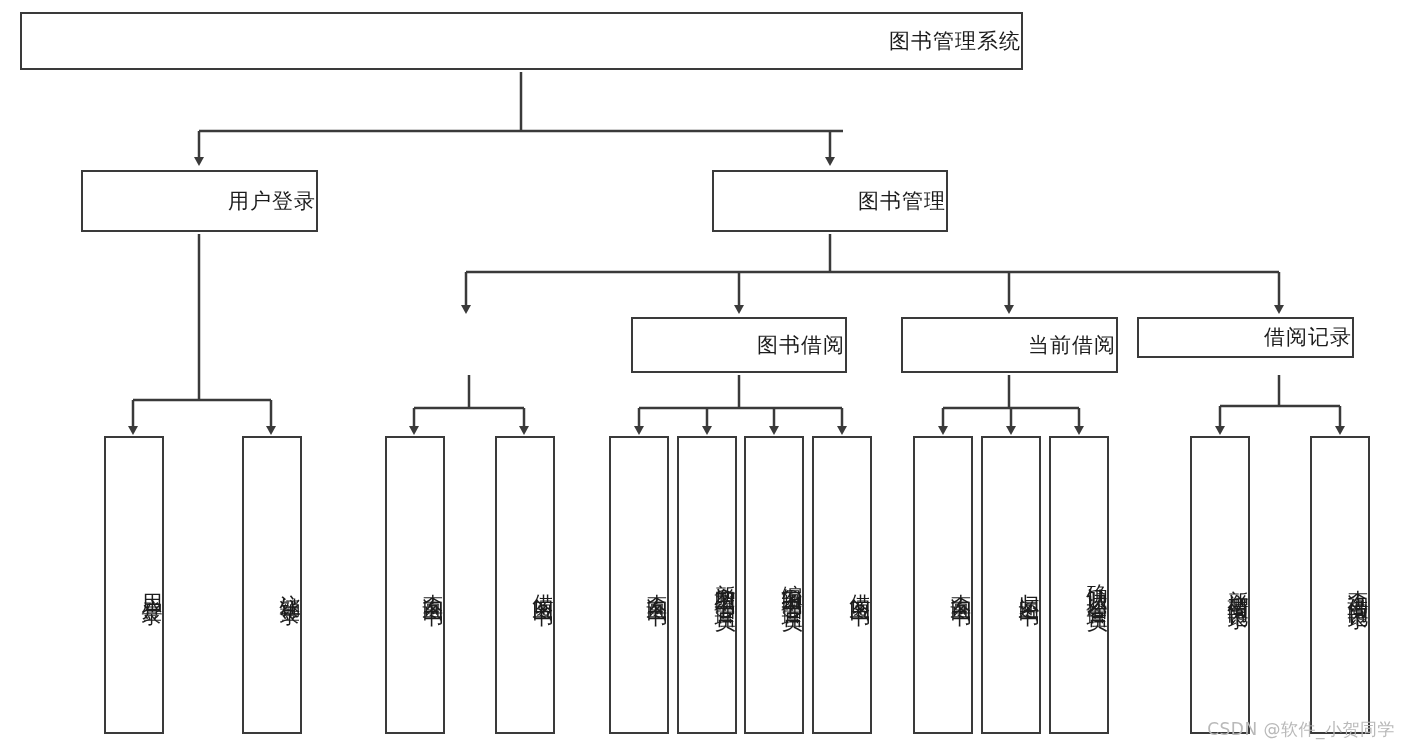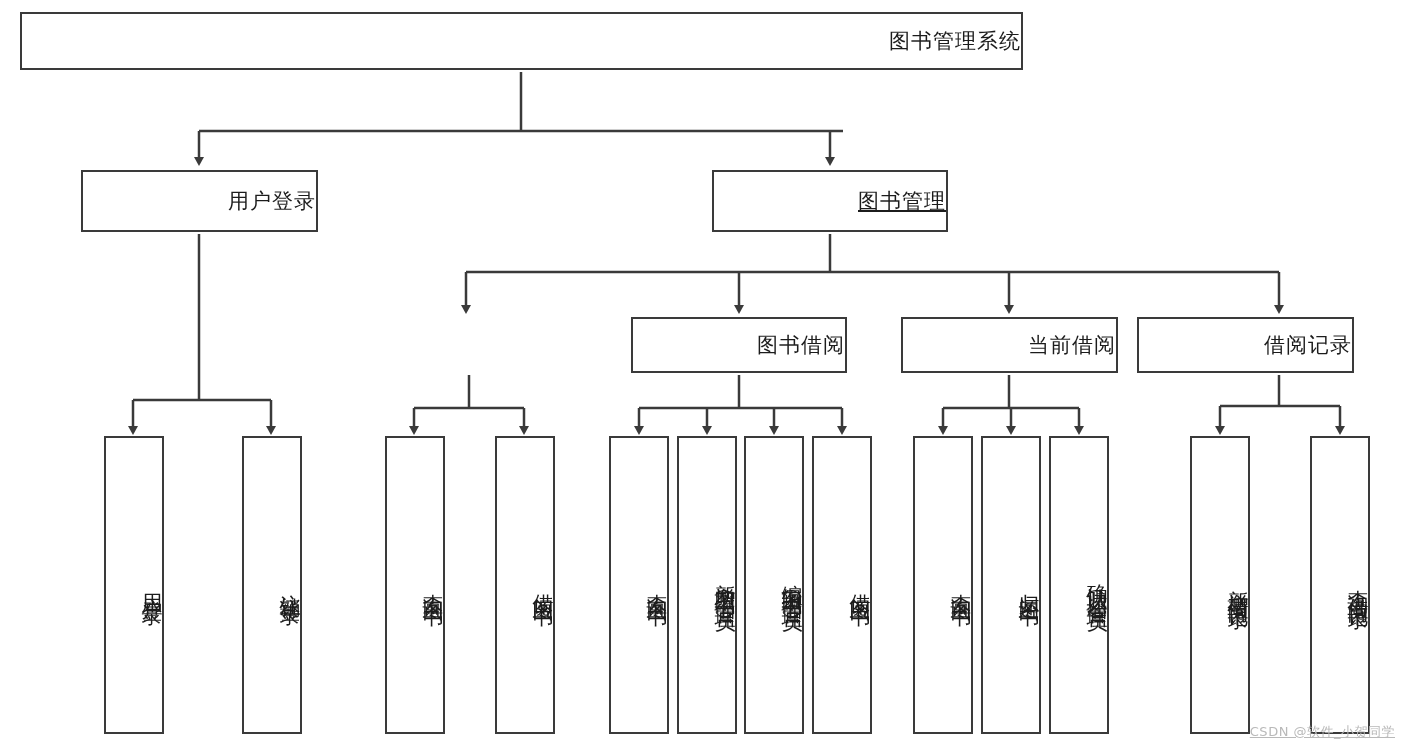--- a/index.html
+++ b/index.html
@@ -34,26 +34,25 @@
     text-orientation:upright;
     letter-spacing:4px;
     font-size:21px;
     white-space:nowrap;
     line-height:1;
   }
   .watermark{
     position:absolute;
     right:10px;
     bottom:6px;
-    font-size:13px;
+    font-size:17px;
     color:#b9b9b9;
     letter-spacing:0.5px;
     white-space:nowrap;
     pointer-events:none;
-    text-decoration:underline;
   }
 </style>
 </head>
 <body>
 
 <div id="canvas">
 
   <svg class="edges" viewBox="0 0 1405 747" xmlns="http://www.w3.org/2000/svg">
     <defs>
       <marker id="arrow" markerWidth="9" markerHeight="10" refX="1" refY="5" orient="auto" markerUnits="userSpaceOnUse">
@@ -105,34 +104,34 @@
   </svg>
 
   <div class="node" style="left:20px;top:12px;width:1003px;height:58px;">
     <span class="label">图书管理系统</span>
   </div>
 
   <div class="node" style="left:81px;top:170px;width:237px;height:62px;">
     <span class="label">用户登录</span>
   </div>
 
-  <div class="node" style="left:712px;top:170px;width:236px;height:62px;text-decoration:underline;">
+  <div class="node" style="left:712px;top:170px;width:236px;height:62px;">
     <span class="label">图书管理</span>
   </div>
 
 
   <div class="node" style="left:631px;top:317px;width:216px;height:56px;">
     <span class="label">图书借阅</span>
   </div>
 
   <div class="node" style="left:901px;top:317px;width:217px;height:56px;">
     <span class="label">当前借阅</span>
   </div>
 
-  <div class="node" style="left:1137px;top:317px;width:217px;height:56px;">
+  <div class="node" style="left:1137px;top:317px;width:217px;height:41px;">
     <span class="label">借阅记录</span>
   </div>
 
   <div class="node leaf" style="left:104px;top:436px;width:60px;height:298px;">
     <span class="label">用户登录</span>
   </div>
   <div class="node leaf" style="left:242px;top:436px;width:60px;height:298px;">
     <span class="label">注销登录</span>
   </div>
 

